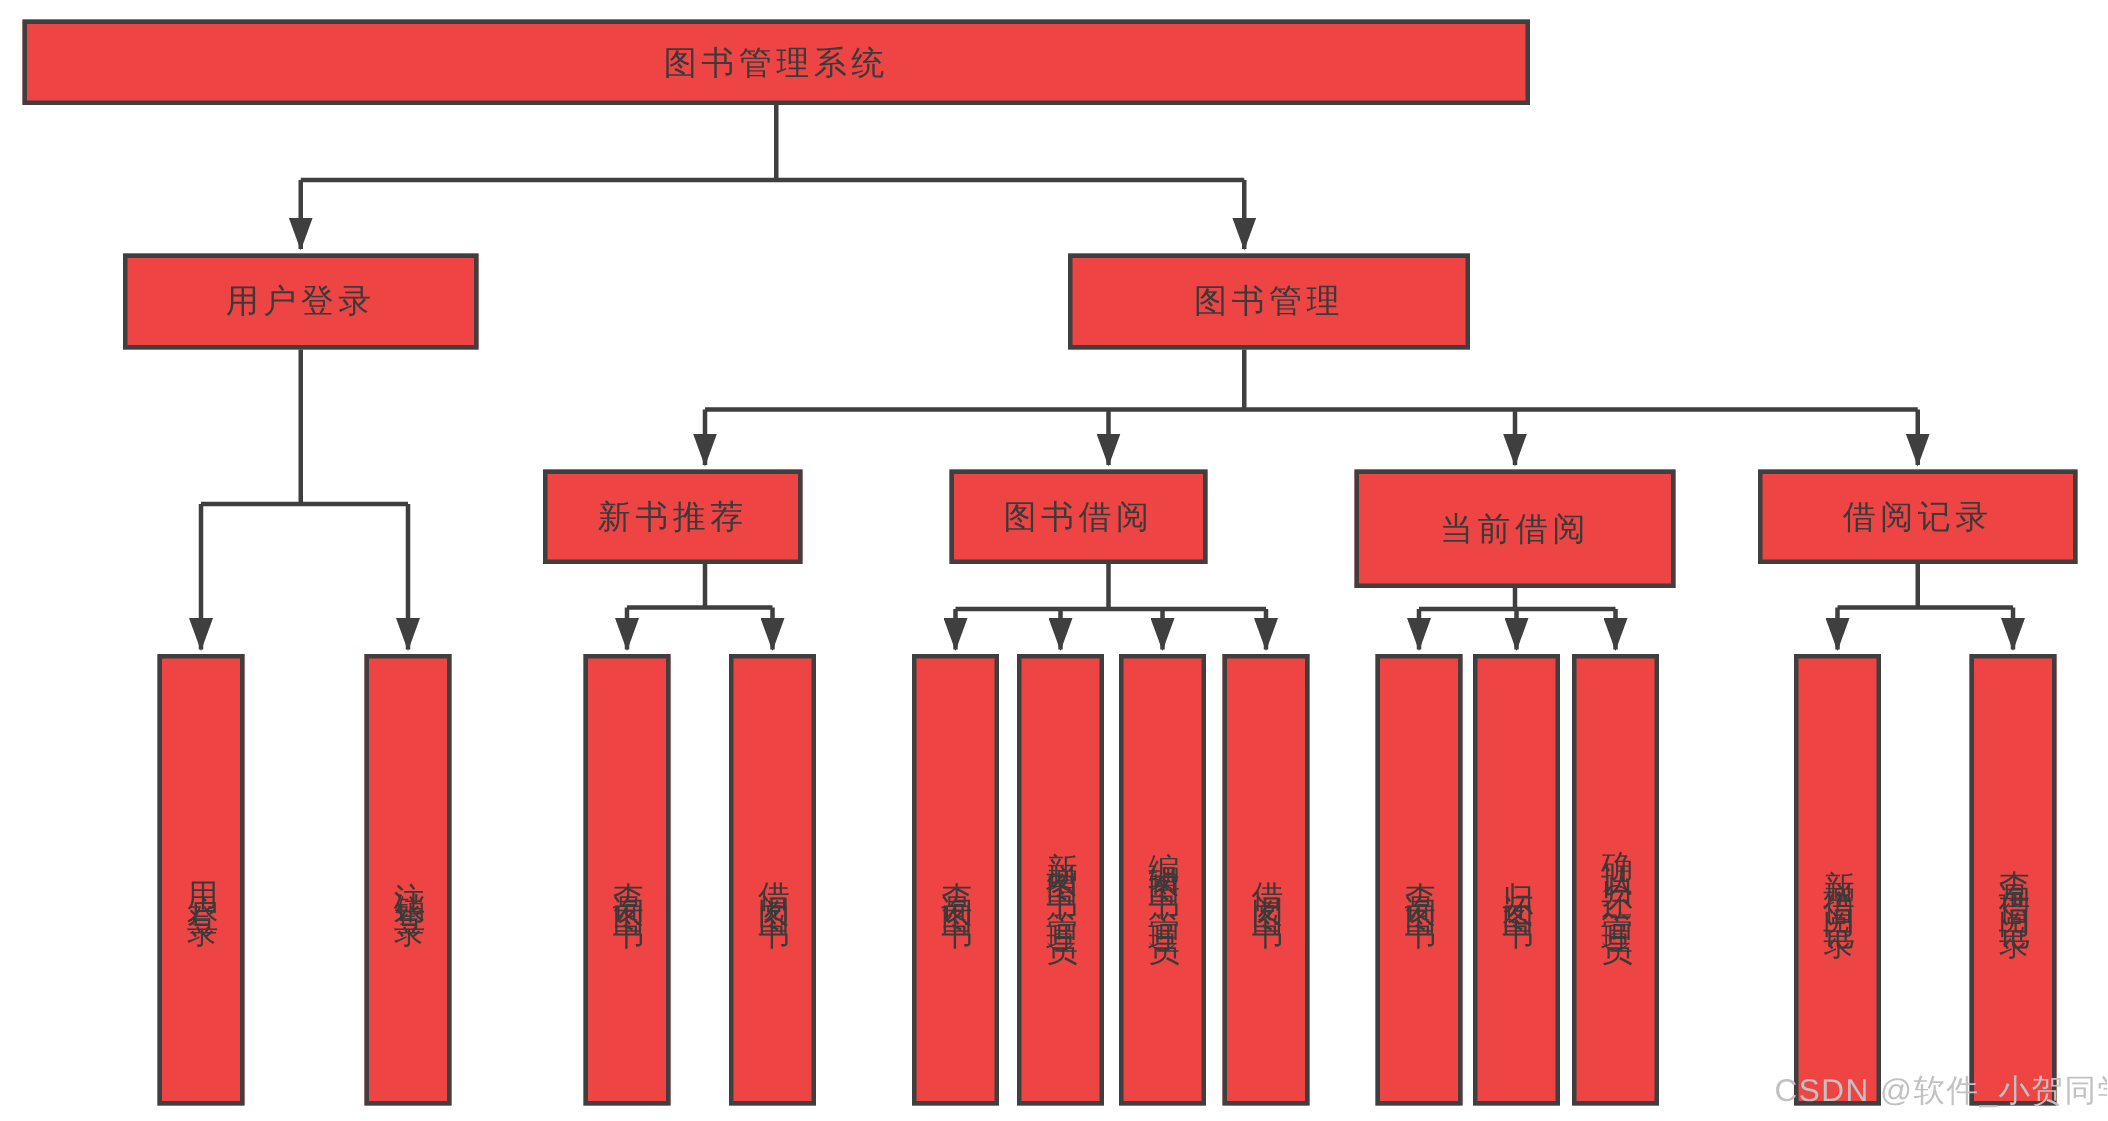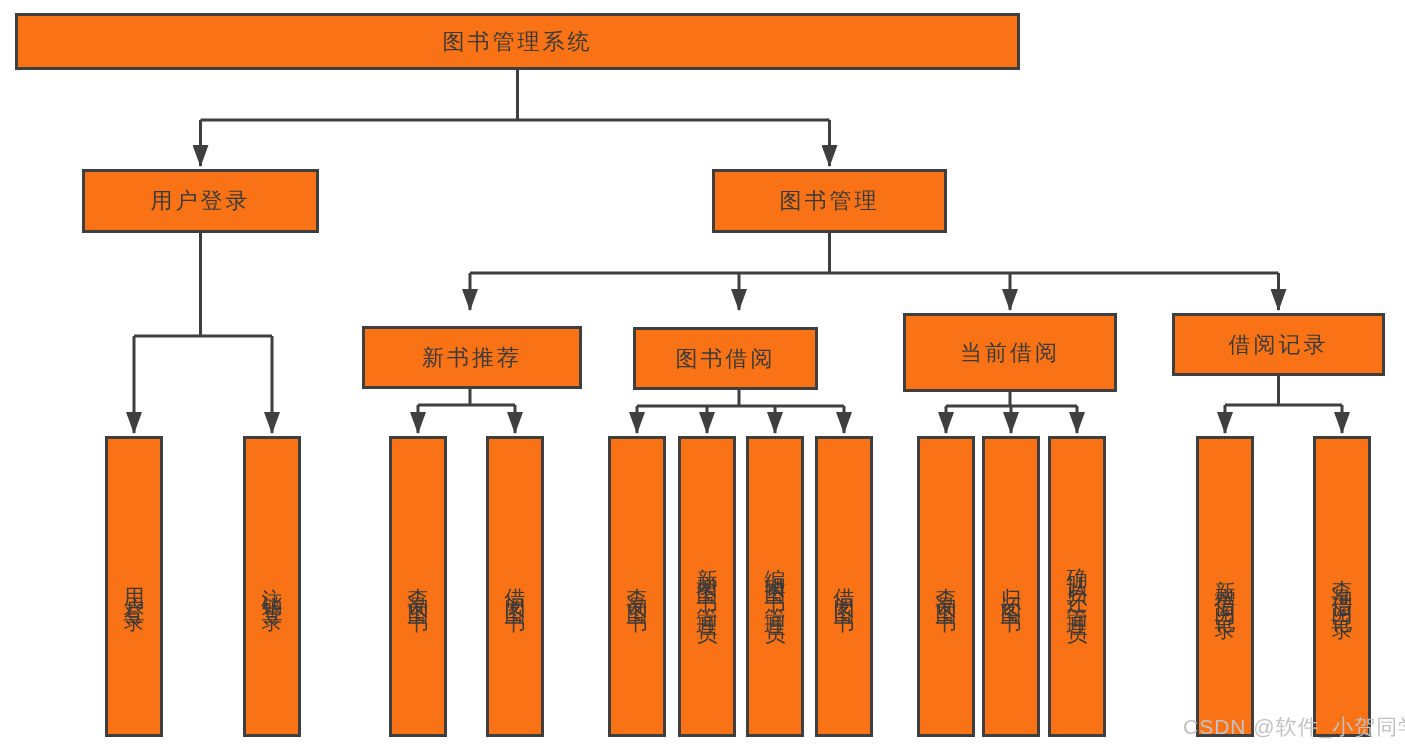--- a/index.html
+++ b/index.html
@@ -15,21 +15,21 @@
     background:var(--background,#fff);
     font-family:"Liberation Sans","DejaVu Sans",sans-serif;
     overflow:hidden;
   }
   .wires{position:absolute;left:0;top:0;}
   .c{stroke:var(--line,#3f3f3f);stroke-width:3;fill:none;}
   .ah{fill:var(--line,#3f3f3f);}
   .box{
     position:absolute;box-sizing:border-box;
     border:3px solid var(--line,#3f3f3f);
-    background:#f97316;
+    background:#ef4444;
     display:flex;align-items:center;justify-content:center;
     color:var(--text,#3a3a3a);
   }
   .h .lbl{font-size:22px;letter-spacing:3px;white-space:nowrap;}
   .v{width:58px;height:301px;}
   .v .lbl{
     writing-mode:vertical-rl;
     text-orientation:mixed;
     font-size:21px;
     letter-spacing:8px;
@@ -103,28 +103,28 @@
     </g>
   </svg>
 
   <div class="box h" style="left:15px;top:13px;width:1005px;height:57px">
     <span class="lbl">图书管理系统</span>
   </div>
 
   <div class="box h" style="left:82px;top:169px;width:237px;height:64px">
     <span class="lbl">用户登录</span>
   </div>
-  <div class="box h" style="left:712px;top:169px;width:235px;height:64px">
+  <div class="box h" style="left:712px;top:169px;width:268px;height:64px">
     <span class="lbl">图书管理</span>
   </div>
 
-  <div class="box h" style="left:362px;top:326px;width:220px;height:63px">
+  <div class="box h" style="left:362px;top:313px;width:173px;height:63px">
     <span class="lbl">新书推荐</span>
   </div>
-  <div class="box h" style="left:633px;top:327px;width:185px;height:63px">
+  <div class="box h" style="left:633px;top:313px;width:172px;height:63px">
     <span class="lbl">图书借阅</span>
   </div>
   <div class="box h" style="left:903px;top:313px;width:214px;height:79px">
     <span class="lbl">当前借阅</span>
   </div>
   <div class="box h" style="left:1172px;top:313px;width:213px;height:63px">
     <span class="lbl">借阅记录</span>
   </div>
 
   <div class="box v" style="left:105px;top:436px">

